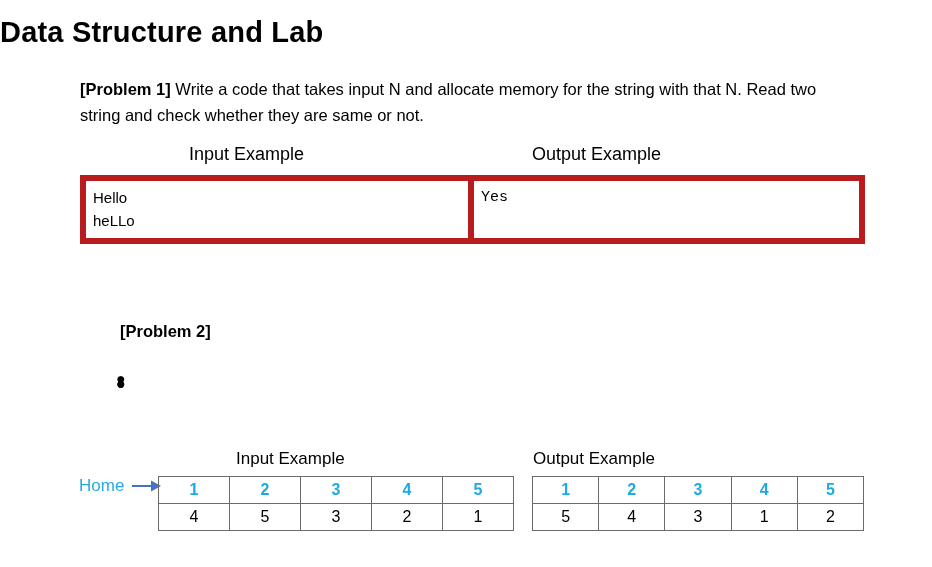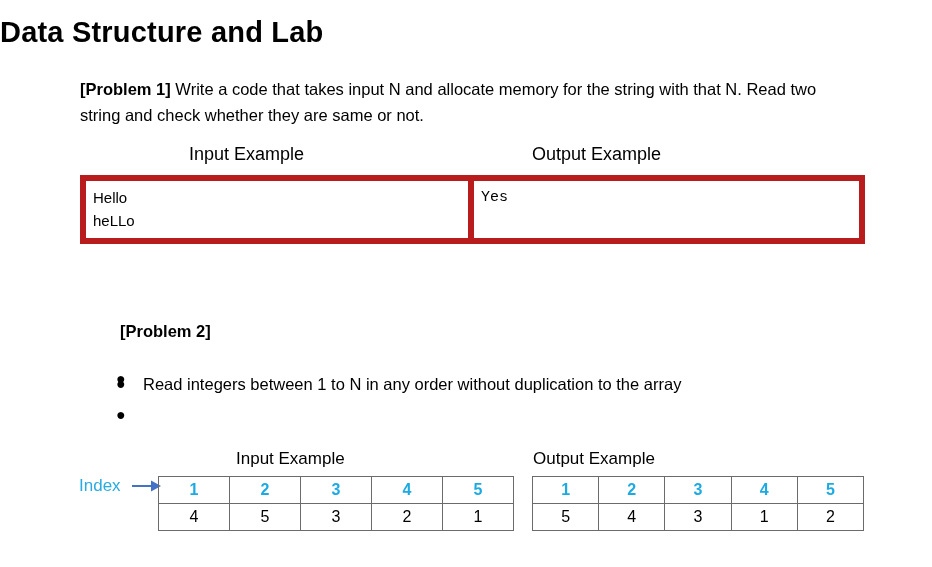--- a/index.html
+++ b/index.html
@@ -214,28 +214,27 @@
 </table>
 
 <div class="problem2-head">[Problem 2]</div>
 
 <div class="bullets">
   <div class="bullet-item">
     <span class="bullet-dot">●</span>
   </div>
   <div class="bullet-item">
     <span class="bullet-dot">●</span>
-    <span>Read integers between 1 to N in any order without duplication to the array</span>
   </div>
   <div class="bullet-item">
     <span class="bullet-dot">●</span>
   </div>
 </div>
 
-<div class="index-label">Index</div>
+<div class="index-label">Home</div>
 
 <svg class="index-arrow" viewBox="0 0 30 16">
   <line x1="0" y1="8" x2="21" y2="8" stroke="#4472c4" stroke-width="2"></line>
   <polygon points="19,2.5 29,8 19,13.5" fill="#4472c4"></polygon>
 </svg>
 
 <div class="cap-in-2">Input Example</div>
 <div class="cap-out-2">Output Example</div>
 
 <table class="array-table" id="array-input">

